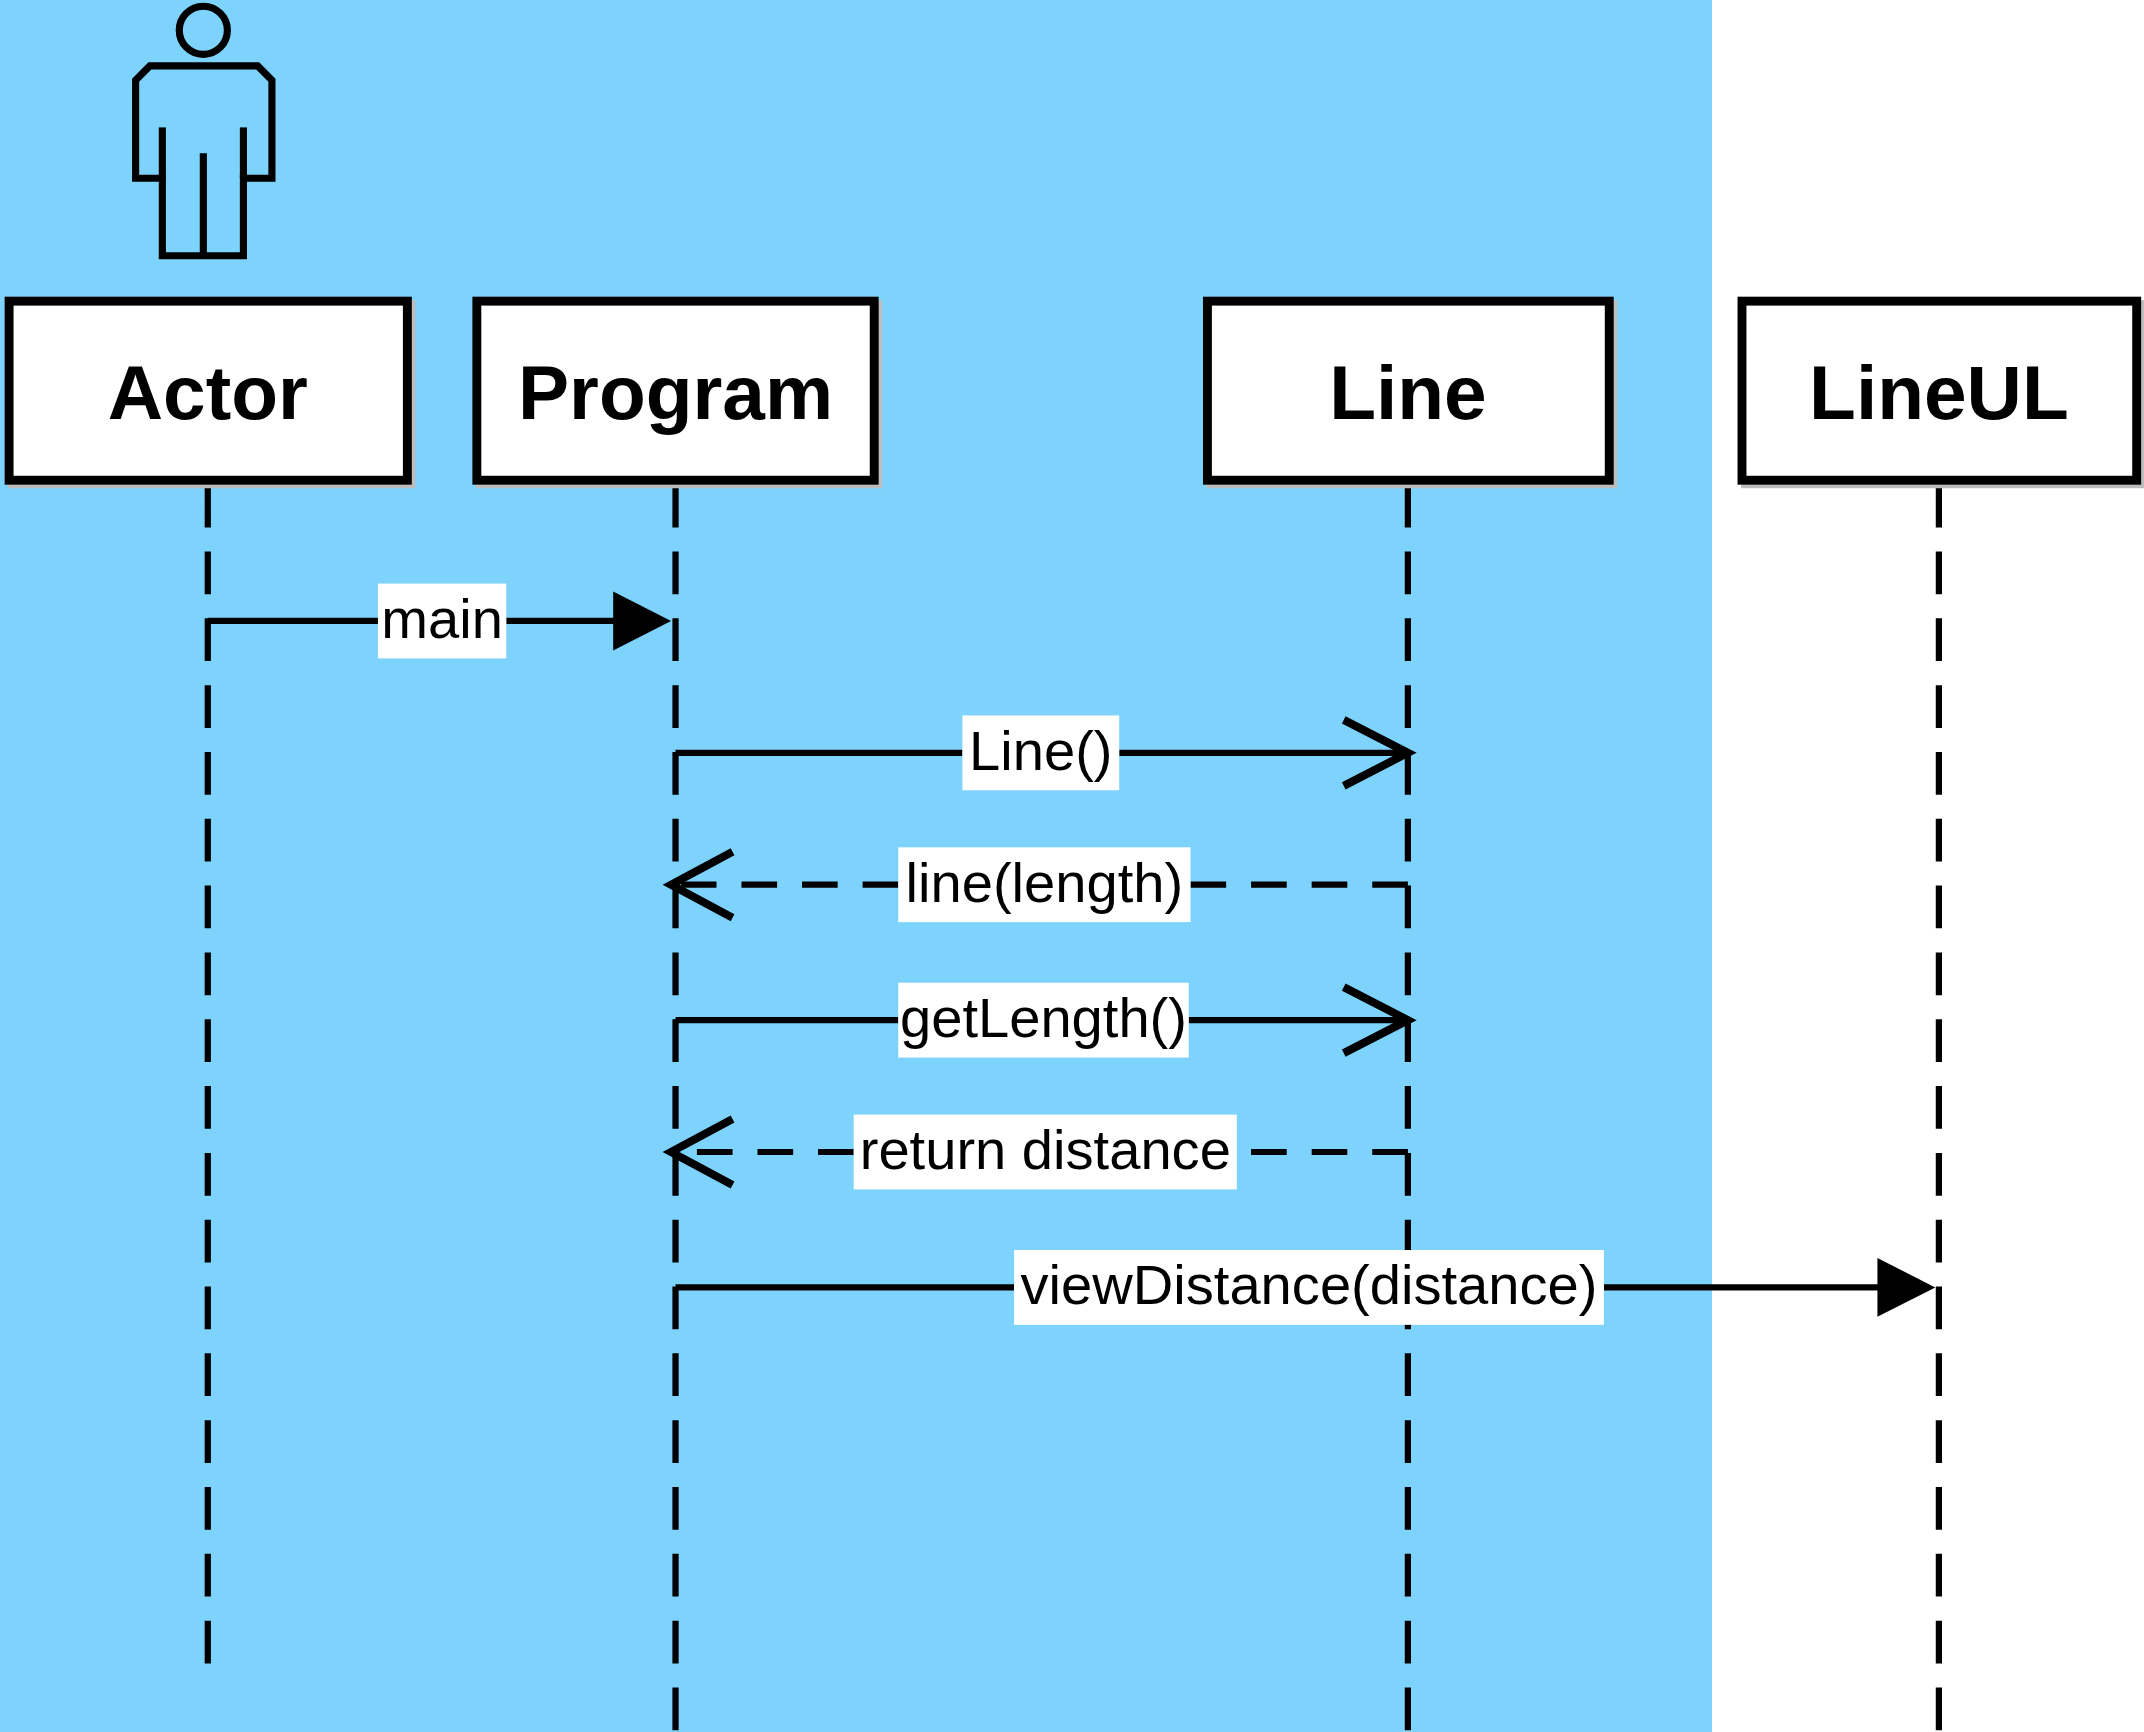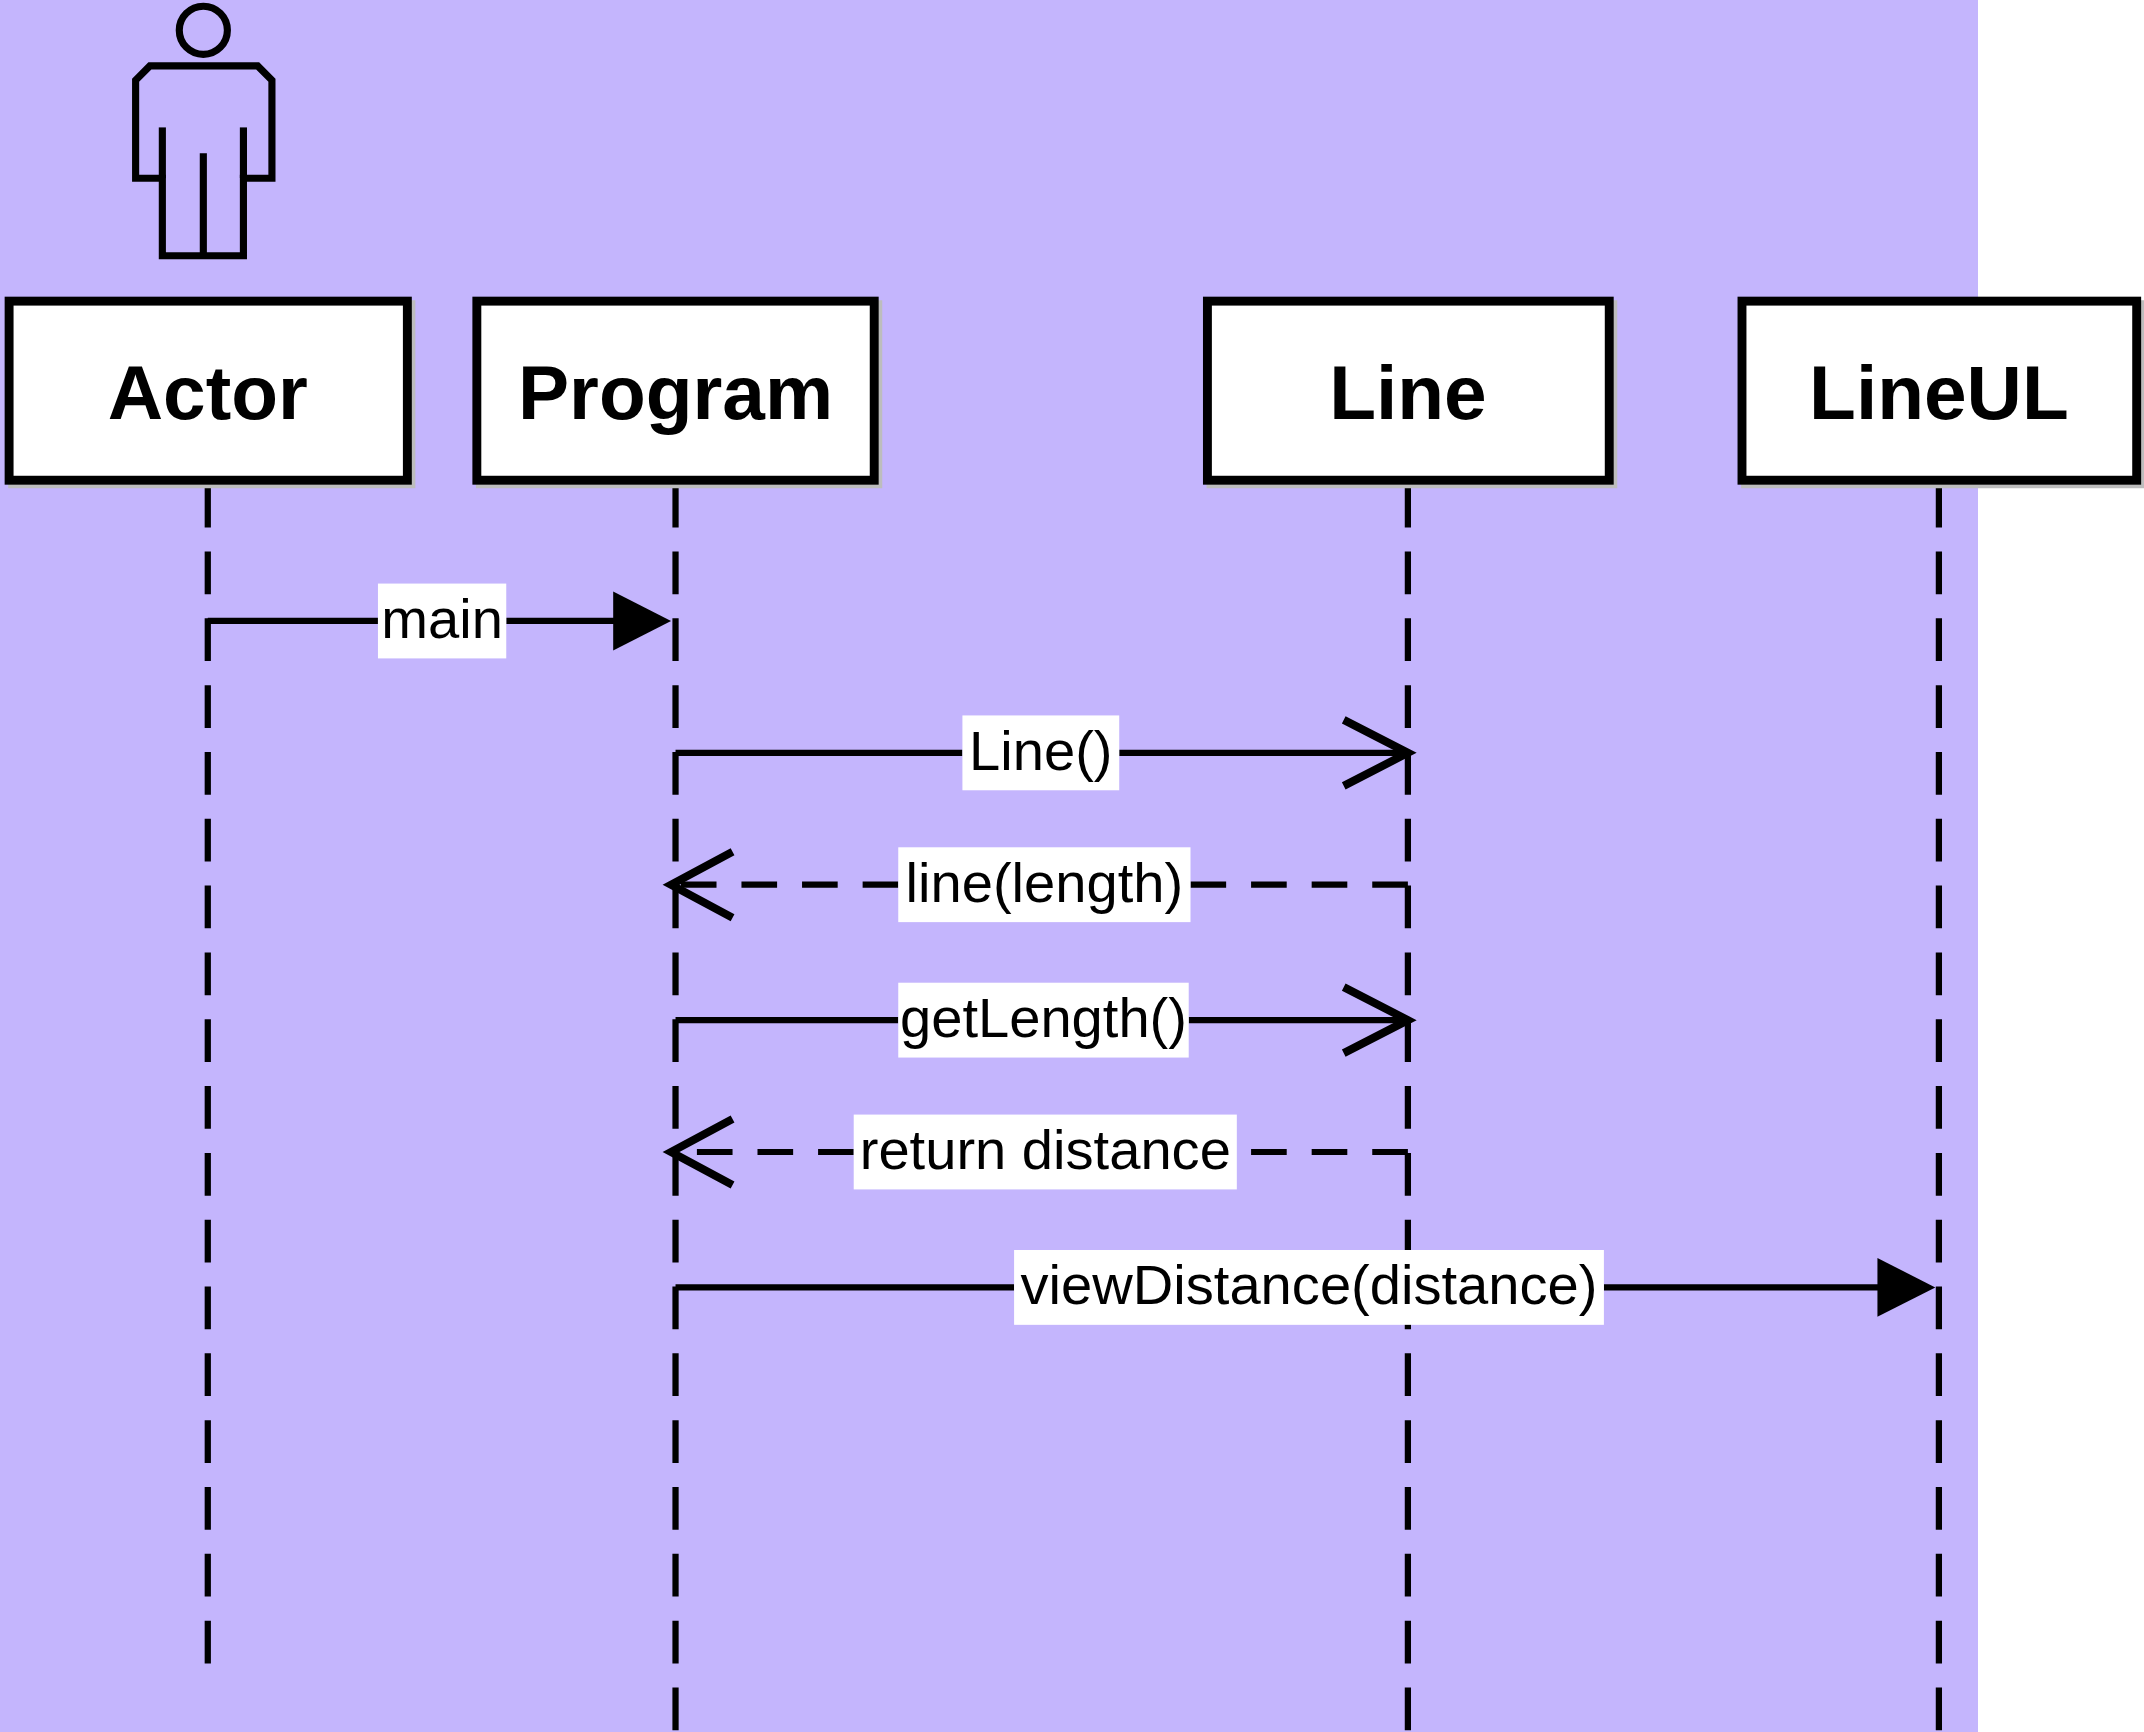--- a/index.html
+++ b/index.html
@@ -1,23 +1,23 @@
 <!DOCTYPE html>
 <html style="font-size:14.3px"><head>
 <meta charset="utf-8">
 <style>
   html, body {
     margin: 0;
     padding: 0;
     background: #ffffff;
   }
   .stage {
-    width: 1978px;
+    width: 1712px;
     height: 1732px;
-    background: #c4b5fd;
+    background: #7dd3fc;
     position: relative;
   }
   svg { display: block; }
 
   .box-rect {
     fill: #ffffff;
     stroke: #000000;
     stroke-width: 10;
   }
   .box-shadow {

